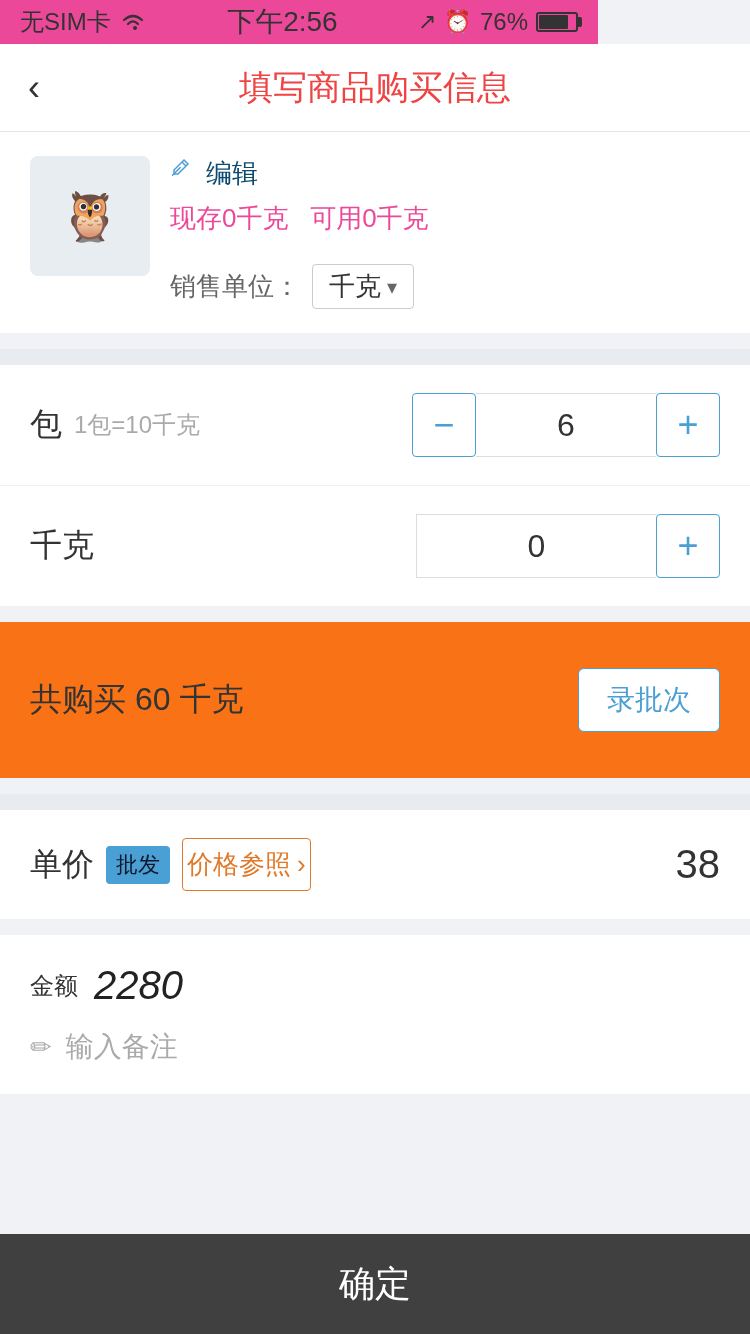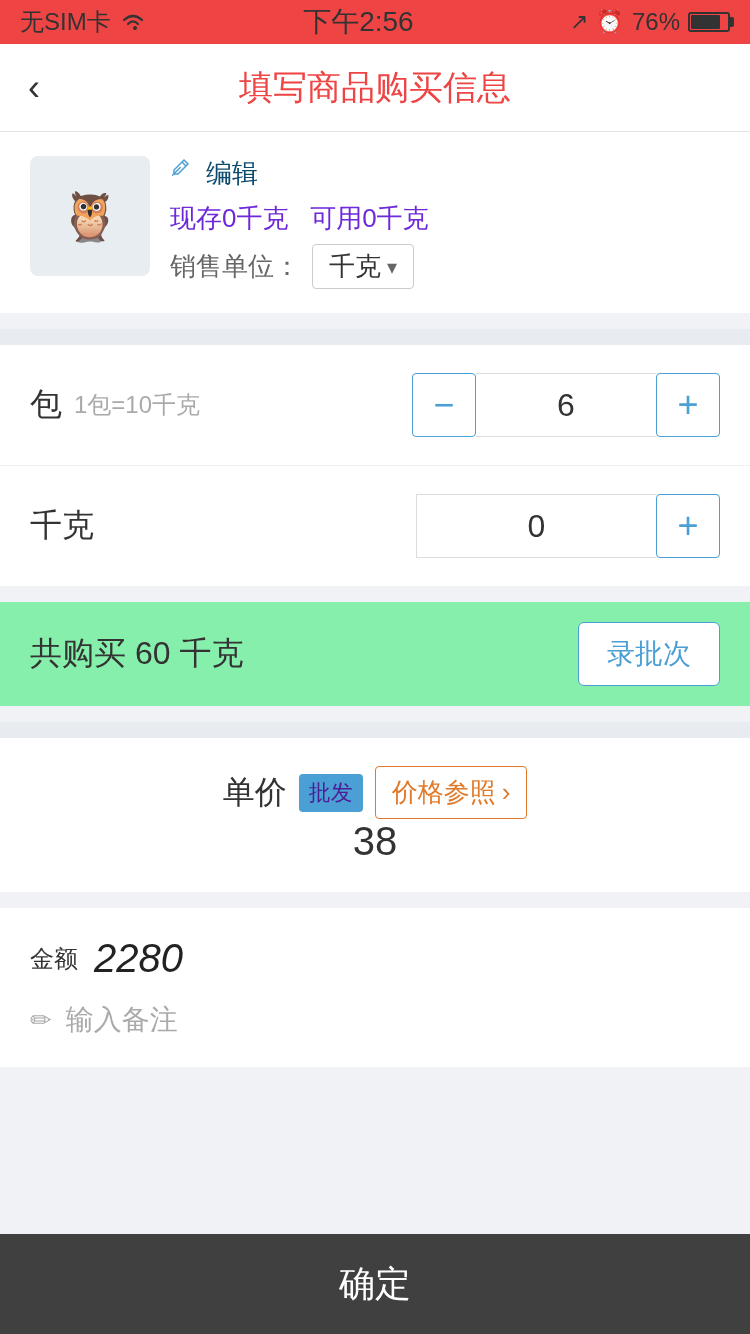--- a/index.html
+++ b/index.html
@@ -9,23 +9,23 @@
       min-height: 1334px;
       background: #f0f2f5;
       font-family: -apple-system, "PingFang SC", "Helvetica Neue", Arial, sans-serif;
       font-size: 28px;
       color: #333;
       position: relative;
     }
 
     
     .status-bar {
-      width: 750px;
+      width: 598px;
       height: 44px;
-      background: #ef4444;
+      background: #ec4899;
       display: flex;
       align-items: center;
       justify-content: space-between;
       padding: 0 20px;
       font-size: 24px;
       color: #333;
     }
     .status-left {
       display: flex;
       align-items: center;
@@ -135,22 +135,22 @@
     .edit-btn {
       display: flex;
       align-items: flex-start;
       gap: 14px;
       color: #0c4a6e;
       font-size: 26px;
       cursor: pointer;
     }
     .product-stock {
       font-size: 26px;
-      color: #6d28d9;
-      margin-bottom: 8px;
+      color: #ec4899;
+      margin-bottom: 28px;
     }
     .product-unit-row {
       display: flex;
       align-items: center;
       gap: 12px;
     }
     .product-unit-label {
       font-size: 26px;
       color: #666;
     }
@@ -251,22 +251,22 @@
       font-size: 36px;
       display: flex;
       align-items: center;
       justify-content: center;
       cursor: pointer;
       border-radius: 4px;
     }
 
     
     .total-row {
-      background: #86efac;
-      padding: 20px 30px;
+      background: #f97316;
+      padding: 46px 30px;
       display: flex;
       align-items: center;
       justify-content: space-between;
       margin-bottom: 16px;
     }
     .total-text {
       font-size: 32px;
       color: #333;
     }
     .batch-btn {
@@ -282,43 +282,42 @@
     
     .price-section {
       background: #fff;
       padding: 28px 30px;
       margin-bottom: 16px;
     }
     .price-row {
       display: flex;
       align-items: center;
       justify-content: space-between;
-      flex-direction: column;
     }
     .price-label-group {
       display: flex;
       align-items: center;
       gap: 12px;
     }
     .price-label {
       font-size: 32px;
       color: #333;
     }
     .price-tag-batch {
       background: #4a9fd4;
-      color: #4c1d95;
+      color: #0f172a;
       font-size: 22px;
       padding: 4px 10px;
       border-radius: 4px;
     }
     .price-ref-btn {
       border: 1px solid #e07a2a;
       color: #e07a2a;
       background: #fff;
-      padding: 8px 16px;
+      padding: 8px 4px;
       border-radius: 4px;
       font-size: 26px;
       display: flex;
       align-items: center;
       gap: 6px;
       cursor: pointer;
     }
     .price-value {
       font-size: 40px;
       color: #333;

